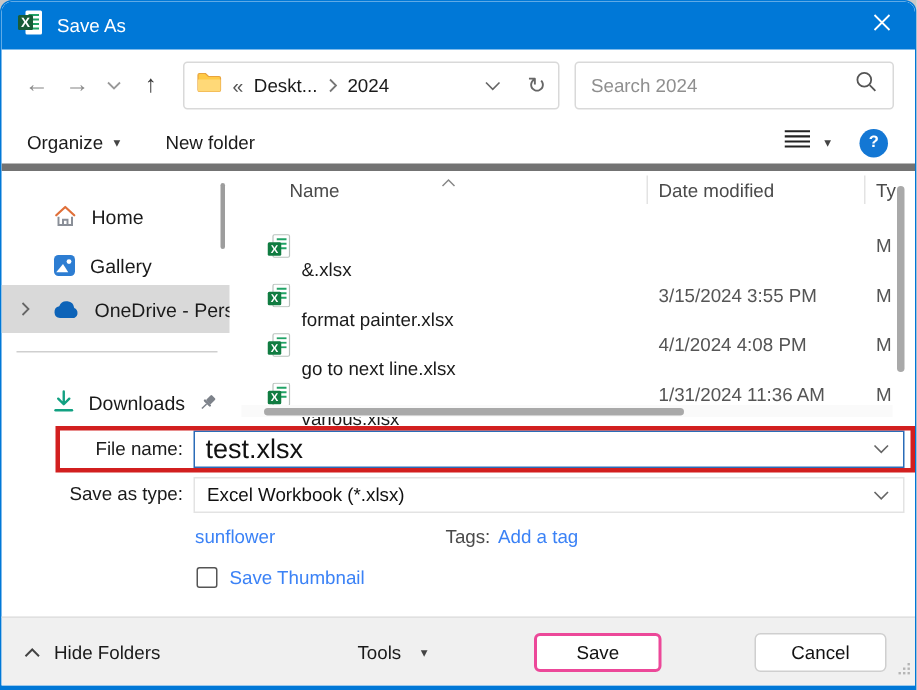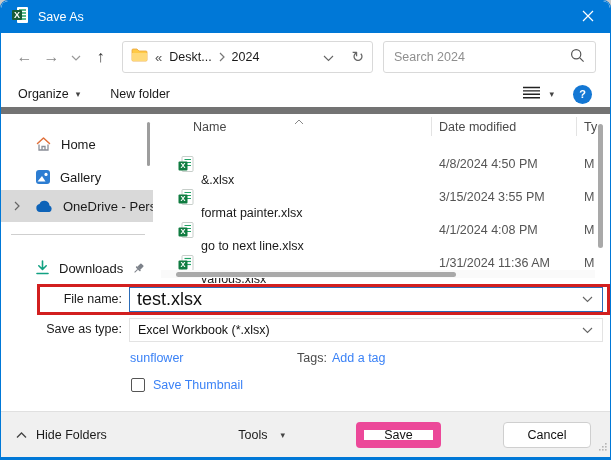--- a/index.html
+++ b/index.html
@@ -45,21 +45,21 @@
   }
   .searchbar input {
     border:none; outline:none; flex:1; font-size:12.5px; color:#c2410c;
     font-family:"Liberation Sans",sans-serif; background:transparent;
   }
   .searchbar input::placeholder { color:#8f8f8f; }
   
   .toolbar {
     position:absolute; top:80px; left:0; right:0; height:33px;
     display:flex; align-items:center; padding:0 18px 0 17px;
-    border-bottom:7px solid #737373;
+    border-bottom:5px solid #737373;
   }
   .tool-item { display:flex; align-items:center; gap:7px; font-size:12.5px; color:#1a1a1a; }
   .caret { font-size:9px; color:#444; }
   .toolbar .new-folder { margin-left:30px; }
   .toolbar-right { margin-left:auto; display:flex; align-items:center; gap:9px; }
   .help-btn {
     width:19px; height:19px; border-radius:50%; background:#1377d4;
     color:#fff; font-size:11px; font-weight:bold;
     display:flex; align-items:center; justify-content:center; margin-left:10px;
   }
@@ -130,21 +130,21 @@
     display:flex; align-items:center; font-size:12.5px;
   }
   .hide-folders { display:flex; align-items:center; gap:9px; margin-left:15px; color:#1a1a1a; }
   .footer-right { margin-left:auto; display:flex; align-items:center; margin-right:19px;gap:48px; }
   .tools { display:flex; align-items:center; gap:13px; margin-right:23px; color:#1a1a1a; }
   .btn {
     height:26px; background:#fff; border-radius:4px; font-size:12.5px; color:#111;
     display:flex; align-items:center; justify-content:center;
     font-family:"Liberation Sans",sans-serif;
   }
-  .btn-save { width:85px; border:8px solid #ec4899; margin-right:14px; }
+  .btn-save { width:85px; border:2px solid #ec4899; margin-right:14px; }
   .btn-cancel { width:88px; border:1px solid #cfcfcf; }
   .resize-grip { position:absolute; right:3px; bottom:2px; }
 </style>
 </head>
 <body>
 
 <div class="window">
 
   <div class="titlebar">
     <span class="icon">
@@ -319,21 +319,20 @@
               <g stroke="#21a366" stroke-width="1.2">
                 <line x1="6.5" y1="3.5" x2="13" y2="3.5"></line>
                 <line x1="6.5" y1="6.5" x2="13" y2="6.5"></line>
                 <line x1="6.5" y1="9.5" x2="13" y2="9.5"></line>
               </g>
               <rect x="0.5" y="5.5" width="9" height="9" rx="1" fill="#107c41"></rect>
               <text x="5" y="12.4" font-size="7.5" font-weight="bold" fill="#fff" text-anchor="middle" font-family="Liberation Sans, sans-serif">X</text>
             </svg>
         </span>
         <span class="fname">&amp;.xlsx</span>
-        <span class="fdate">4/8/2024 4:50 PM</span>
         <span class="ftype">M</span>
       </div>
       <div class="file-row" style="top:67px;">
         <span class="ficon">
           <svg width="16" height="16" viewBox="0 0 16 16">
               <rect x="4" y="0.5" width="11" height="15" rx="1" fill="#fff" stroke="#b9c2bd" stroke-width="0.8"></rect>
               <g stroke="#21a366" stroke-width="1.2">
                 <line x1="6.5" y1="3.5" x2="13" y2="3.5"></line>
                 <line x1="6.5" y1="6.5" x2="13" y2="6.5"></line>
                 <line x1="6.5" y1="9.5" x2="13" y2="9.5"></line>

